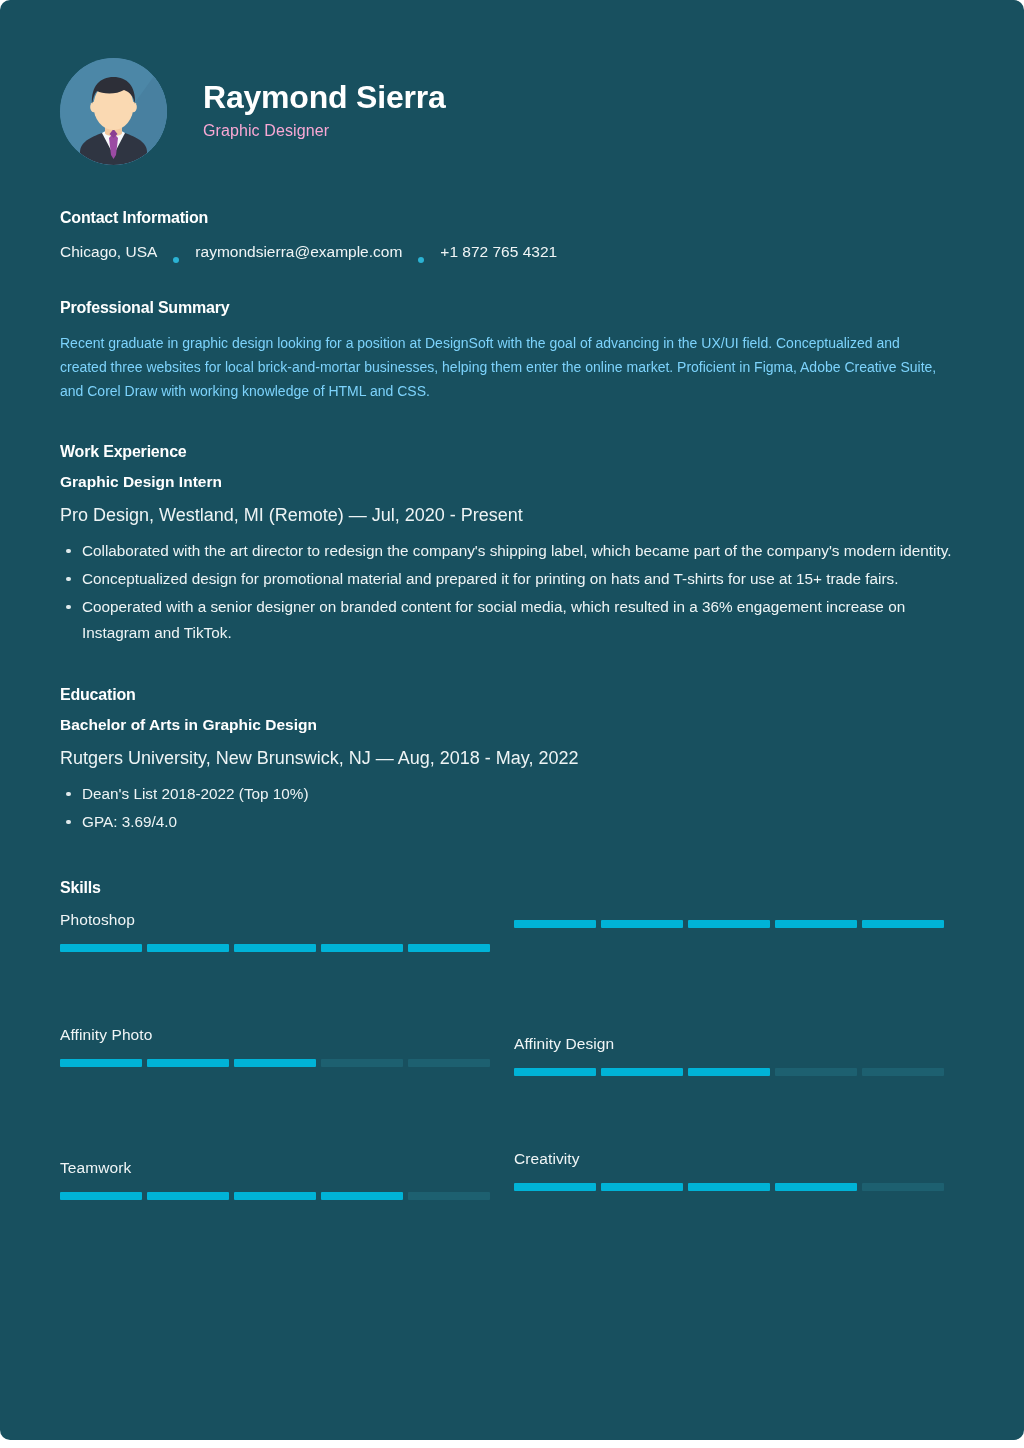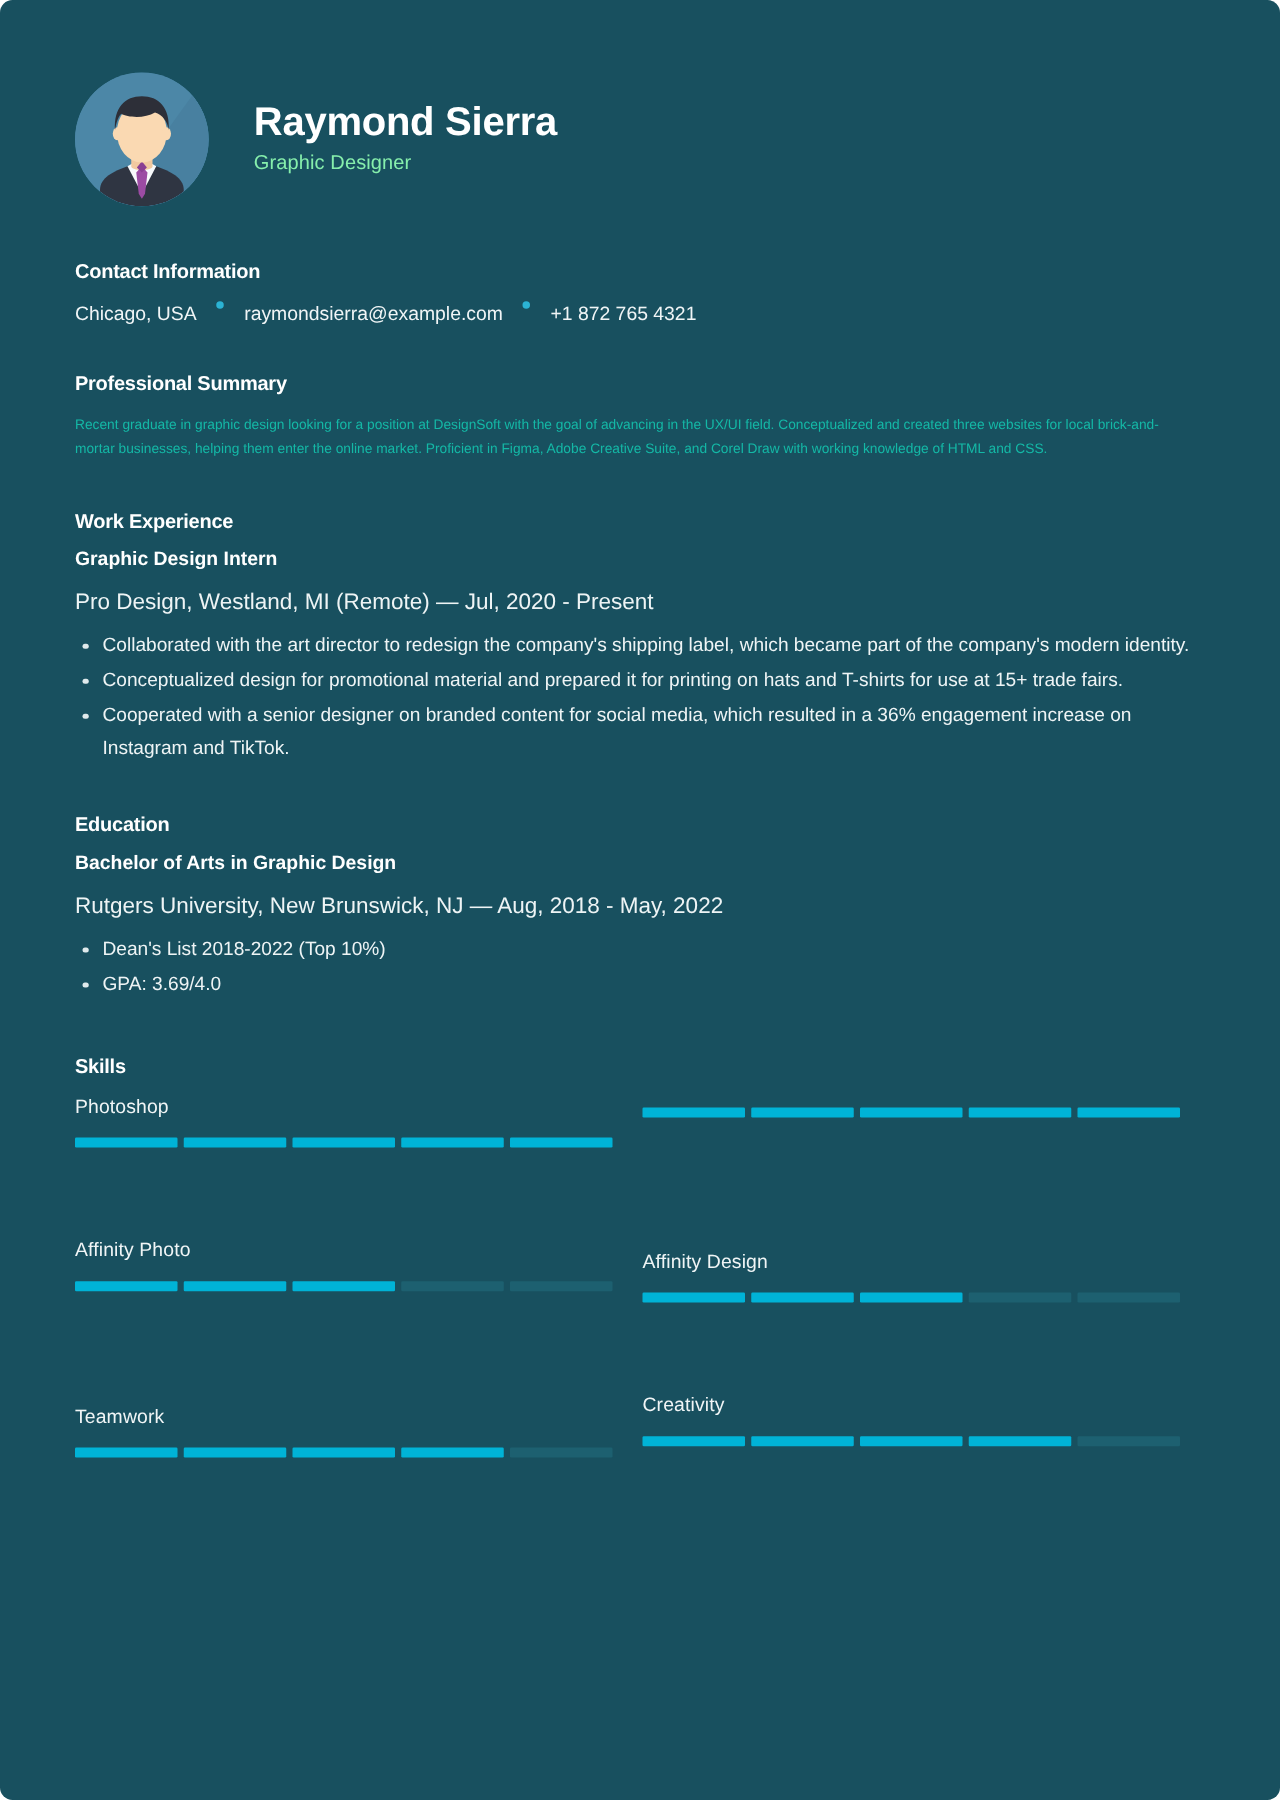--- a/index.html
+++ b/index.html
@@ -47,21 +47,21 @@
   .full-name {
     font-size: 32px;
     font-weight: bold;
     color: #ffffff;
     letter-spacing: -0.2px;
     line-height: 1.15;
     margin: 0 0 6px 0;
   }
   .job-title {
     font-size: 16px;
-    color: #86efac;
+    color: #f9a8d4;
     font-weight: normal;
     margin: 0;
     letter-spacing: 0.1px;
   }
 
   
   .section { margin-top: 34px; }
   .section-heading {
     font-size: 16px;
     font-weight: bold;
@@ -70,41 +70,41 @@
     letter-spacing: -0.2px;
   }
   .section-heading.tight { margin-bottom: 12px; }
 
   
   #contact-section { margin-top: 44px; }
   .contact-line {
     font-size: 15.5px;
     color: #f0f5f6;
     display: flex;
-    align-items: flex-start;
+    align-items: flex-end;
     flex-wrap: wrap;
     line-height: 1.4;
   }
   .contact-item { white-space: nowrap; }
   .contact-sep {
     display: inline-block;
     width: 6px;
     height: 6px;
     border-radius: 50%;
     background: #2bb3d4;
     margin: 0 16px;
     flex: 0 0 auto;
   }
 
   
   #summary-section { margin-top: 36px; }
   .body-text {
-    font-size: 11px;
+    font-size: 14px;
     line-height: 1.72;
-    color: #14b8a6;
+    color: #7dd3fc;
     margin: 0;
     max-width: 890px;
   }
 
   
   #experience-section { margin-top: 40px; }
   #education-section { margin-top: 40px; }
   .entry { margin-bottom: 4px; }
   .entry-title {
     font-size: 15.5px;

